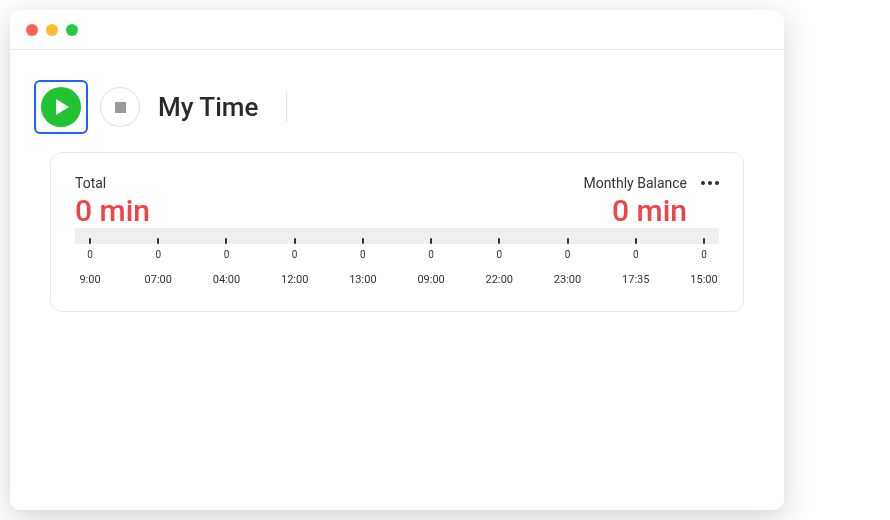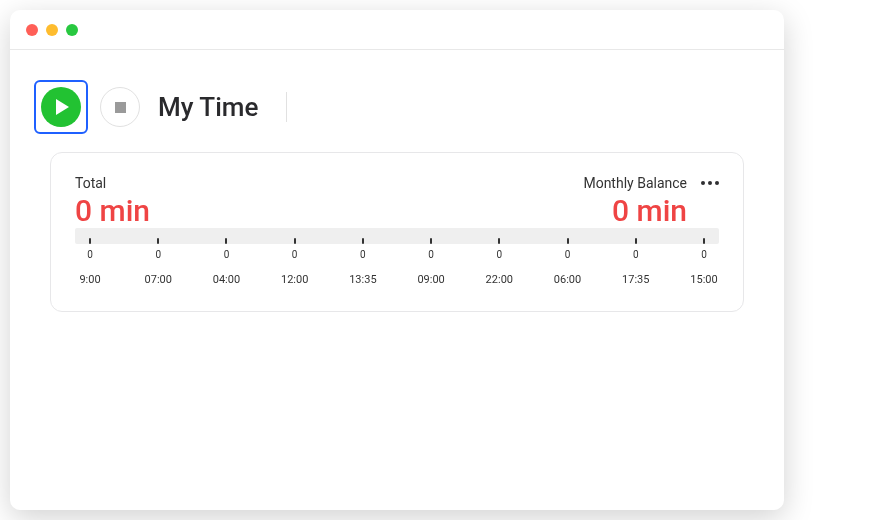--- a/index.html
+++ b/index.html
@@ -293,36 +293,36 @@
             <div class="tick-time">04:00</div>
           </div>
           <div class="tick">
             <div class="tick-mark"></div>
             <div class="tick-zero">0</div>
             <div class="tick-time">12:00</div>
           </div>
           <div class="tick">
             <div class="tick-mark"></div>
             <div class="tick-zero">0</div>
-            <div class="tick-time">13:35</div>
+            <div class="tick-time">13:00</div>
           </div>
           <div class="tick">
             <div class="tick-mark"></div>
             <div class="tick-zero">0</div>
             <div class="tick-time">09:00</div>
           </div>
           <div class="tick">
             <div class="tick-mark"></div>
             <div class="tick-zero">0</div>
             <div class="tick-time">22:00</div>
           </div>
           <div class="tick">
             <div class="tick-mark"></div>
             <div class="tick-zero">0</div>
-            <div class="tick-time">06:00</div>
+            <div class="tick-time">23:00</div>
           </div>
           <div class="tick">
             <div class="tick-mark"></div>
             <div class="tick-zero">0</div>
             <div class="tick-time">17:35</div>
           </div>
           <div class="tick">
             <div class="tick-mark"></div>
             <div class="tick-zero">0</div>
             <div class="tick-time">15:00</div>

